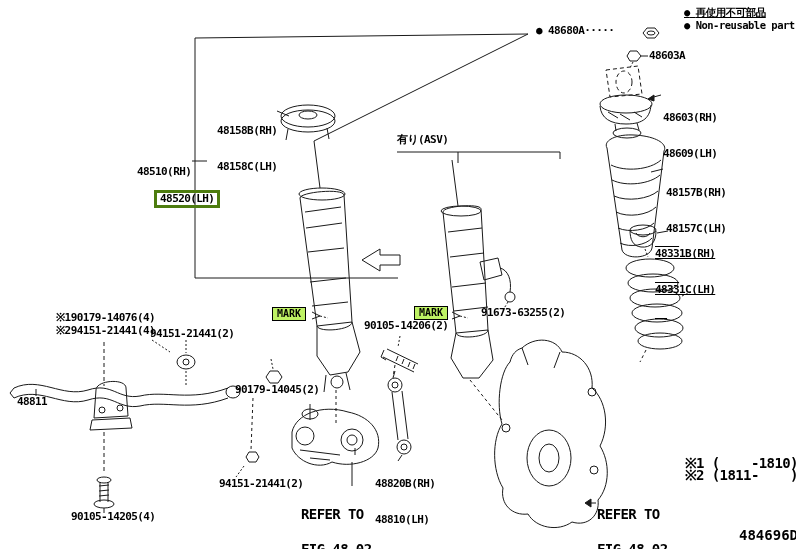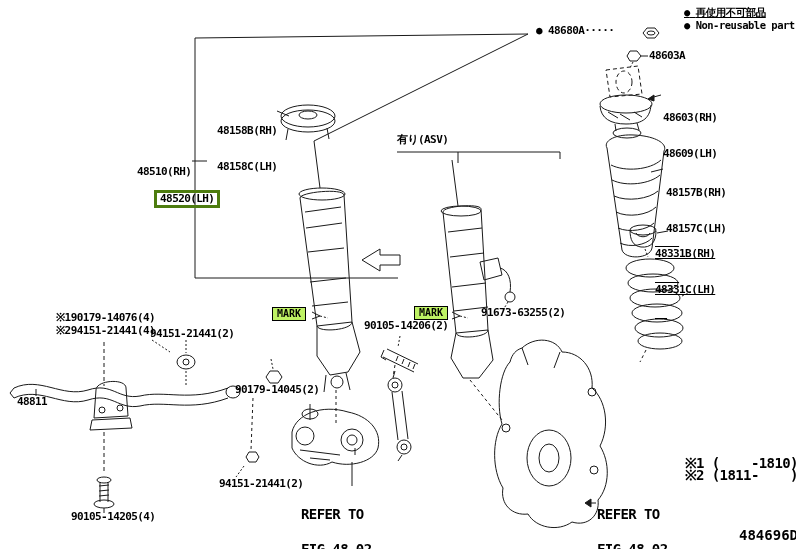--- a/index.html
+++ b/index.html
@@ -260,20 +260,24 @@
   <div class="lbl" style="left:364px;top:320px;">90105-14206(2)</div>
   <div class="lbl" style="left:481px;top:307px;">91673-63255(2)</div>
 
   <div class="lbl" style="left:56px;top:312px;">※190179-14076(4)</div>
   <div class="lbl" style="left:56px;top:325px;">※294151-21441(4)</div>
   <div class="lbl" style="left:150px;top:328px;">94151-21441(2)</div>
   <div class="lbl" style="left:235px;top:346px;margin-top:38px;">90179-14045(2)</div>
 
   <div class="lbl" style="left:17px;top:396px;">48811</div>
 
+  <div class="lbl" style="left:375px;top:454px;">
+    <div>48820B(RH)</div>
+    <div>48810(LH)</div>
+  </div>
 
   <div class="lbl" style="left:219px;top:478px;">94151-21441(2)</div>
 
   <div class="lbl sm refer" style="left:301px;top:485px;">
     <div>REFER TO</div>
     <div>FIG 48-02</div>
     
     
   </div>
 

